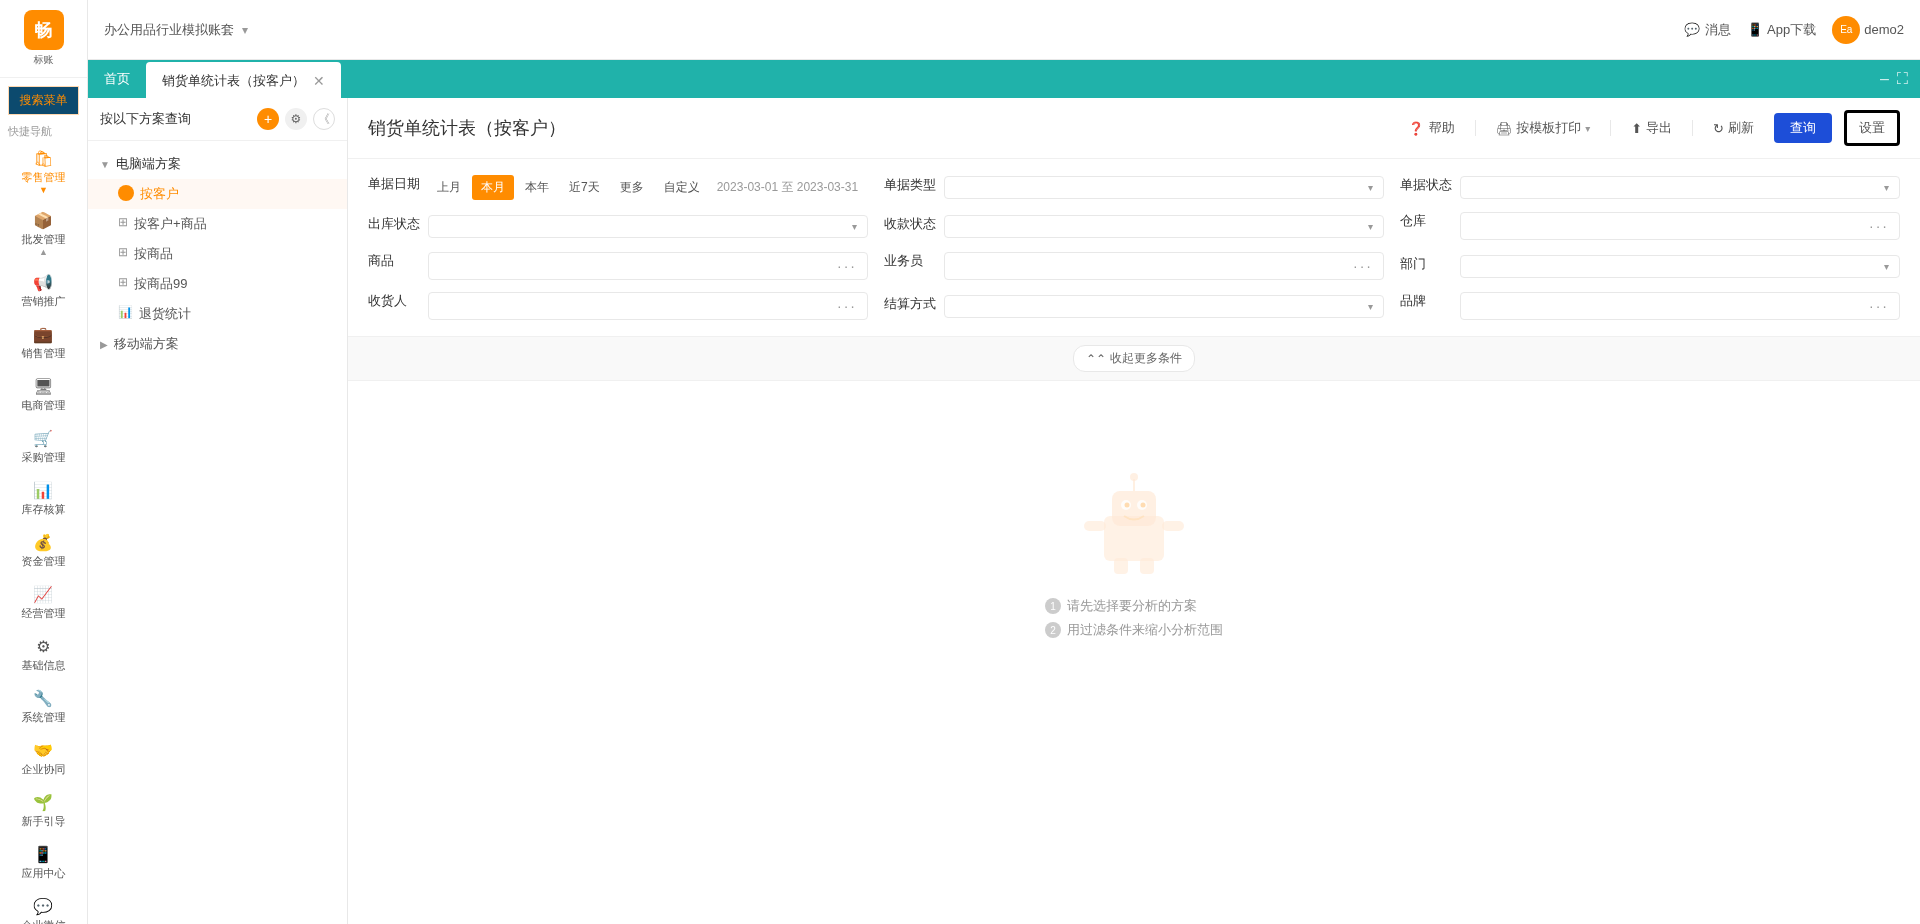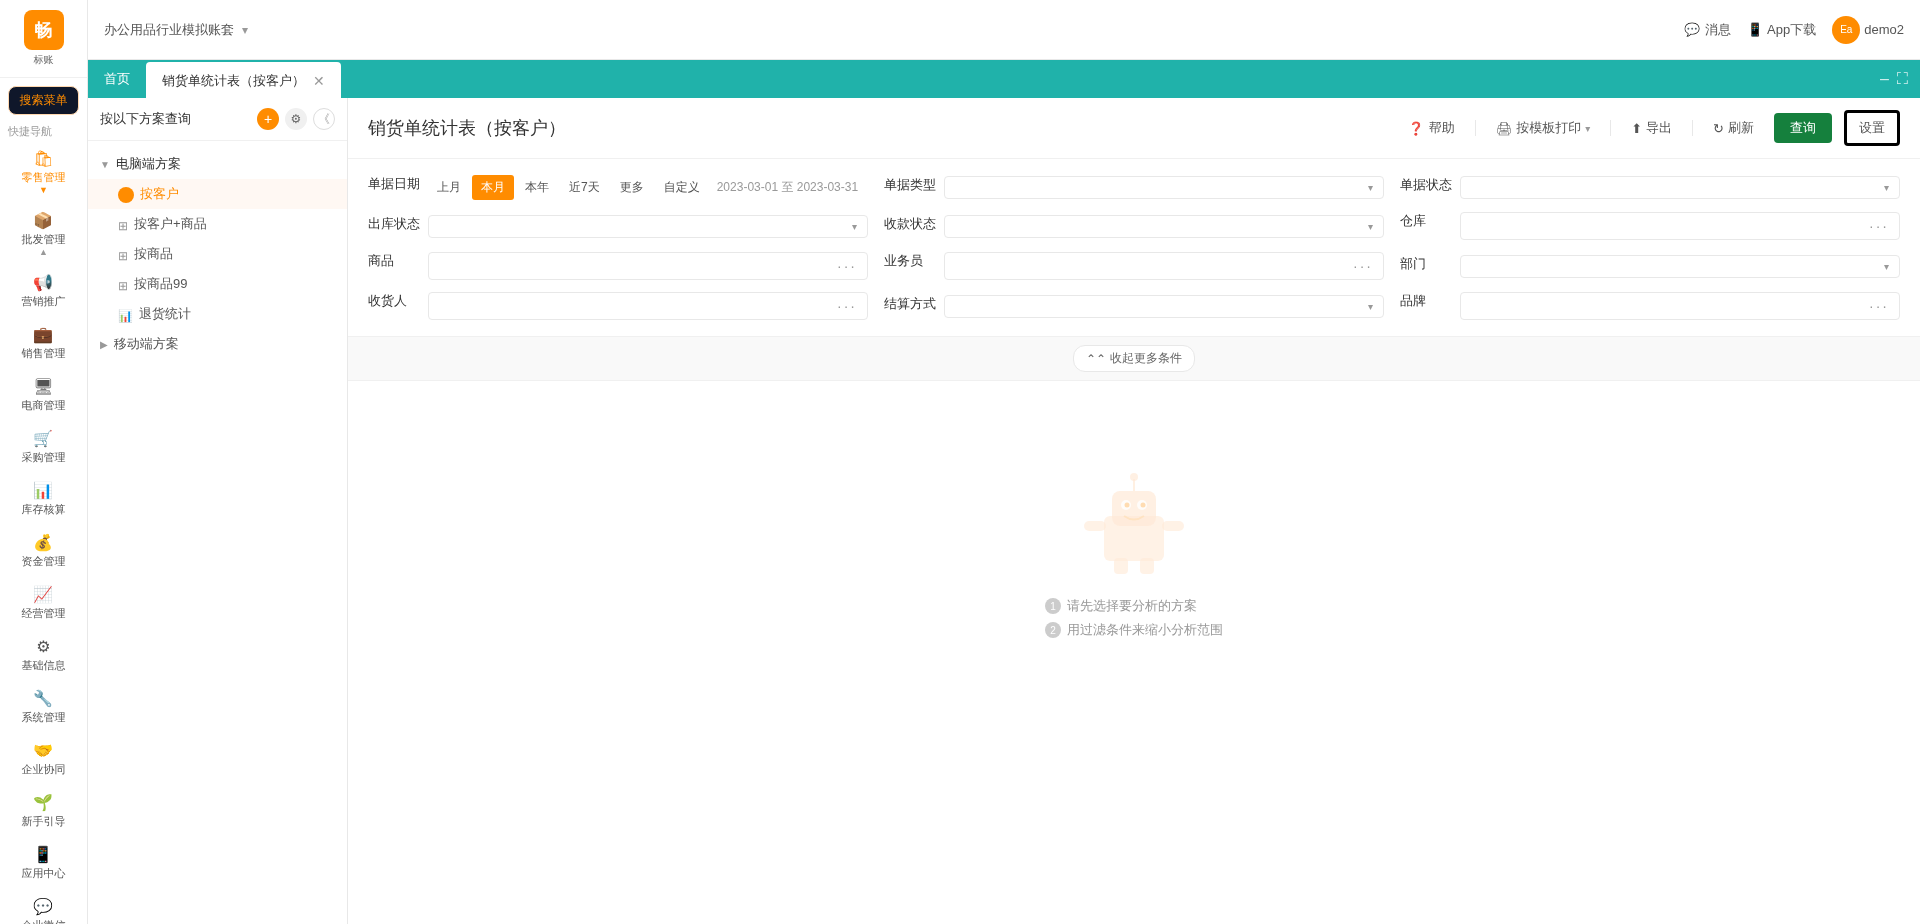--- a/index.html
+++ b/index.html
@@ -4,21 +4,21 @@
   <style>
     * { box-sizing: border-box; margin: 0; padding: 0; }
     body { font-family: 'Microsoft YaHei', Arial, sans-serif; font-size: 13px; background: #f5f5f5; color: #333; display: flex; height: 924px; overflow: hidden; }
 
     
     .sidebar { width: 88px; background: #fff; display: flex; flex-direction: column; border-right: 1px solid #e8e8e8; flex-shrink: 0; }
     .sidebar-logo { padding: 10px 8px; display: flex; flex-direction: column; align-items: center; background: #fff; border-bottom: 1px solid #f0f0f0; }
     .sidebar-logo .logo-icon { width: 40px; height: 40px; background: #ff8c00; border-radius: 8px; display: flex; align-items: center; justify-content: center; color: white; font-size: 18px; font-weight: bold; }
     .sidebar-logo .logo-text { font-size: 10px; color: #666; margin-top: 3px; text-align: center; }
     .sidebar-search { padding: 8px 8px 4px; }
-    .sidebar-search .search-btn { width: 100%; padding: 5px; background: #0f172a; border: 1px solid #ffd8b0; border-radius: 8px; color: #ff8c00; font-size: 12px; cursor: pointer; text-align: center; }
+    .sidebar-search .search-btn { width: 100%; padding: 5px; background: #0c4a6e; border: 1px solid #ffd8b0; border-radius: 0; color: #ff8c00; font-size: 12px; cursor: pointer; text-align: center; }
     .sidebar-nav-label { padding: 4px 8px 2px; }
     .sidebar-nav-label span { font-size: 11px; color: #999; }
     .sidebar-item { padding: 8px 4px; display: flex; flex-direction: column; align-items: center; cursor: pointer; color: #555; transition: all 0.2s; }
     .sidebar-item .item-icon { font-size: 16px; margin-bottom: 2px; }
     .sidebar-item .item-label { font-size: 11px; }
     .sidebar-item.active { color: #ff8c00; }
 
     
     .main { flex: 1; display: flex; flex-direction: column; overflow: hidden; }
 
@@ -49,35 +49,35 @@
     .scheme-panel-header { padding: 10px 12px; display: flex; align-items: center; justify-content: space-between; border-bottom: 1px solid #f0f0f0; }
     .scheme-panel-title { font-size: 13px; color: #333; font-weight: 500; text-align: center; }
     .scheme-panel-actions { display: flex; align-items: center; gap: 6px; }
     .scheme-panel-btn { width: 22px; height: 22px; border-radius: 50%; background: #ff8c00; color: white; display: flex; align-items: center; justify-content: center; font-size: 14px; cursor: pointer; }
     .scheme-panel-btn.secondary { background: #f0f0f0; color: #666; }
     .scheme-panel-btn.collapse { background: transparent; color: #999; border: 1px solid #ddd; }
     .scheme-tree { padding: 8px 0; }
     .tree-group { }
     .tree-group-header { padding: 6px 12px; display: flex; align-items: center; gap: 6px; cursor: pointer; font-size: 13px; color: #333; }
     .tree-arrow { font-size: 10px; color: #999; }
-    .tree-item { padding: 6px 12px 6px 30px; display: flex; align-items: flex-end; gap: 6px; cursor: pointer; font-size: 13px; color: #555; }
+    .tree-item { padding: 6px 12px 6px 30px; display: flex; align-items: flex-start; gap: 6px; cursor: pointer; font-size: 13px; color: #555; }
     .tree-item.active { color: #ff8c00; background: #fff8f3; }
     .tree-item .item-dot { width: 16px; height: 16px; border-radius: 50%; background: #ff8c00; color: white; font-size: 10px; display: flex; align-items: center; justify-content: center; flex-shrink: 0; }
     .tree-item .item-icon-sm { font-size: 12px; color: #999; }
     .tree-mobile-group { padding: 6px 12px; display: flex; align-items: center; gap: 6px; cursor: pointer; font-size: 13px; color: #555; }
 
     
     .content-area { flex: 1; overflow-y: auto; padding: 0; }
 
     
     .page-header { padding: 12px 20px; display: flex; align-items: center; justify-content: space-between; background: #fff; border-bottom: 1px solid #f0f0f0; }
     .page-title { font-size: 18px; font-weight: 500; color: #333; }
     .page-header-actions { display: flex; align-items: center; gap: 12px; }
     .header-btn { display: flex; align-items: center; gap: 4px; font-size: 13px; color: #555; cursor: pointer; padding: 4px 8px; }
-    .header-btn-primary { background: #15803d; color: white; border: none; border-radius: 4px; padding: 6px 16px; font-size: 13px; cursor: pointer; }
+    .header-btn-primary { background: #1d4ed8; color: white; border: none; border-radius: 4px; padding: 6px 16px; font-size: 13px; cursor: pointer; }
     .header-btn-secondary { border: 3px solid #000000; background: white; border-radius: 4px; padding: 6px 12px; font-size: 13px; cursor: pointer; color: #555; }
     .btn-divider { width: 1px; height: 16px; background: #e8e8e8; }
 
     
     .filter-area { padding: 16px 20px; background: #fff; border-bottom: 1px solid #f0f0f0; }
     .filter-row { display: flex; align-items: center; gap: 16px; margin-bottom: 12px; }
     .filter-row:last-child { margin-bottom: 0; }
     .filter-item { display: flex; align-items: flex-start; flex: 1; }
     .filter-label { font-size: 13px; color: #333; white-space: nowrap; min-width: 60px; }
     .filter-value { flex: 1; border: 1px solid #e8e8e8; border-radius: 4px; padding: 5px 10px; font-size: 13px; display: flex; align-items: center; justify-content: space-between; cursor: pointer; background: #fff; min-width: 0; }

